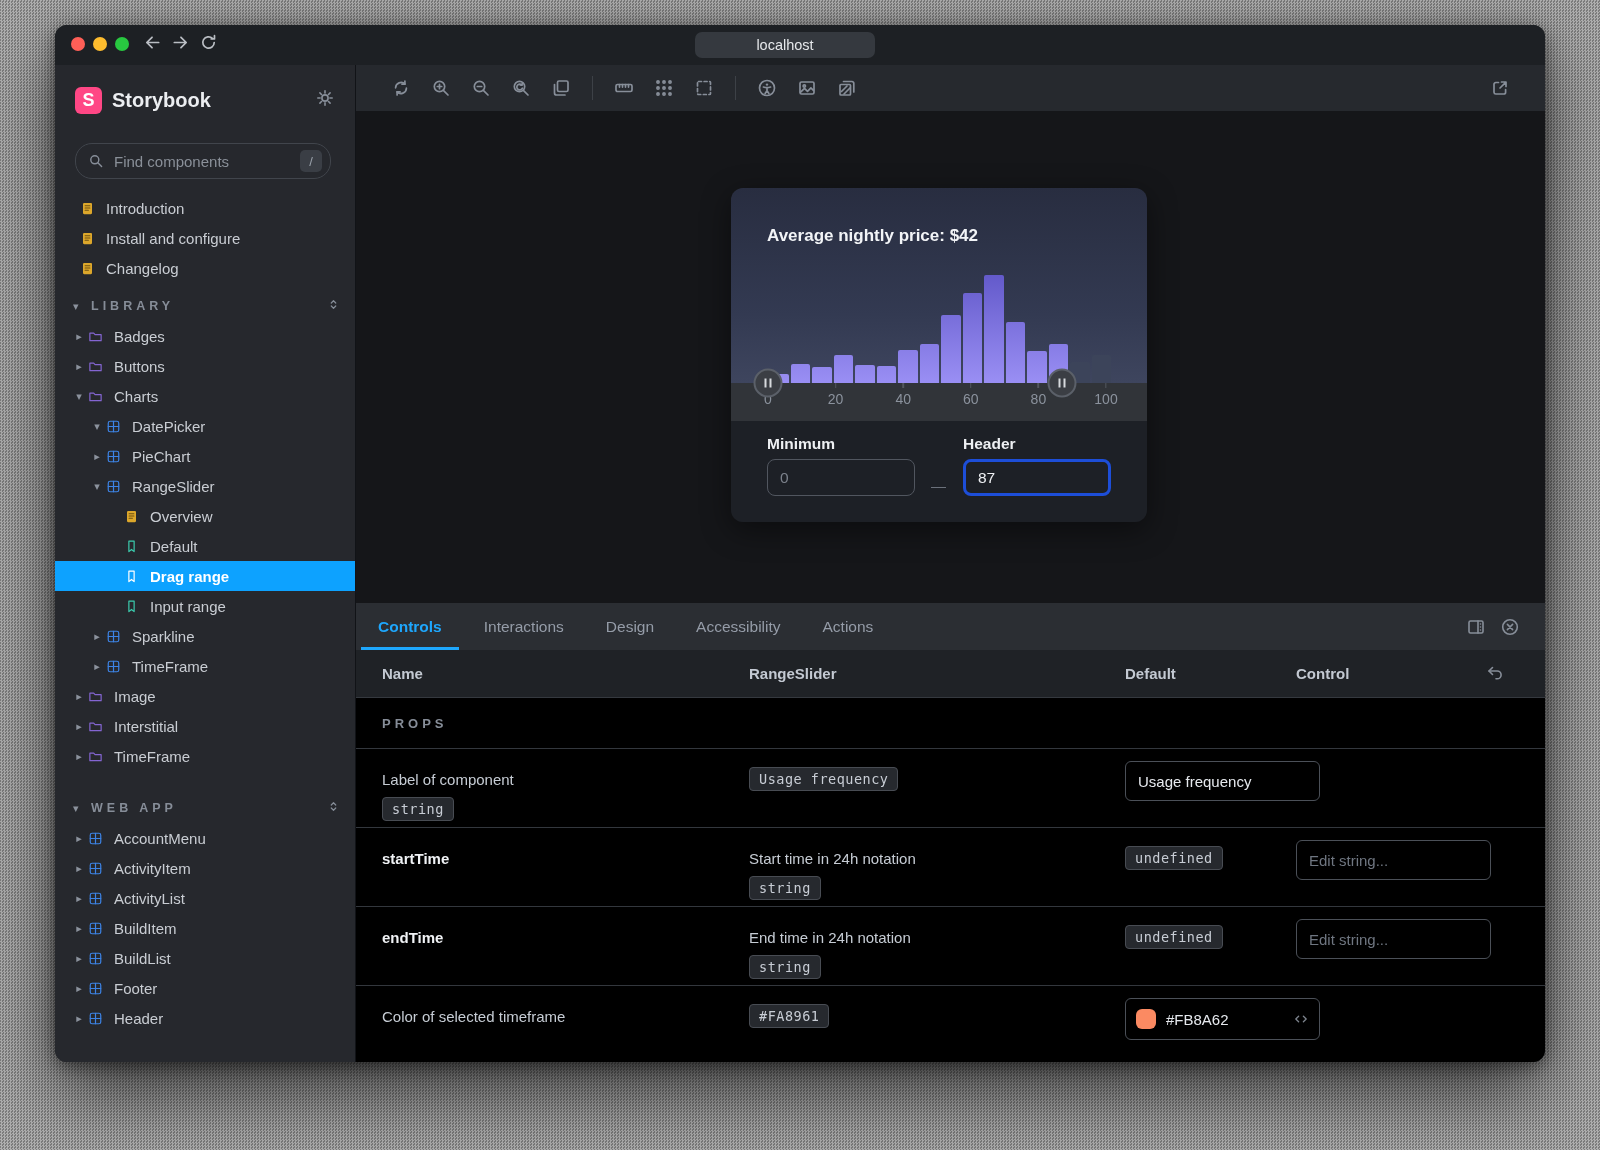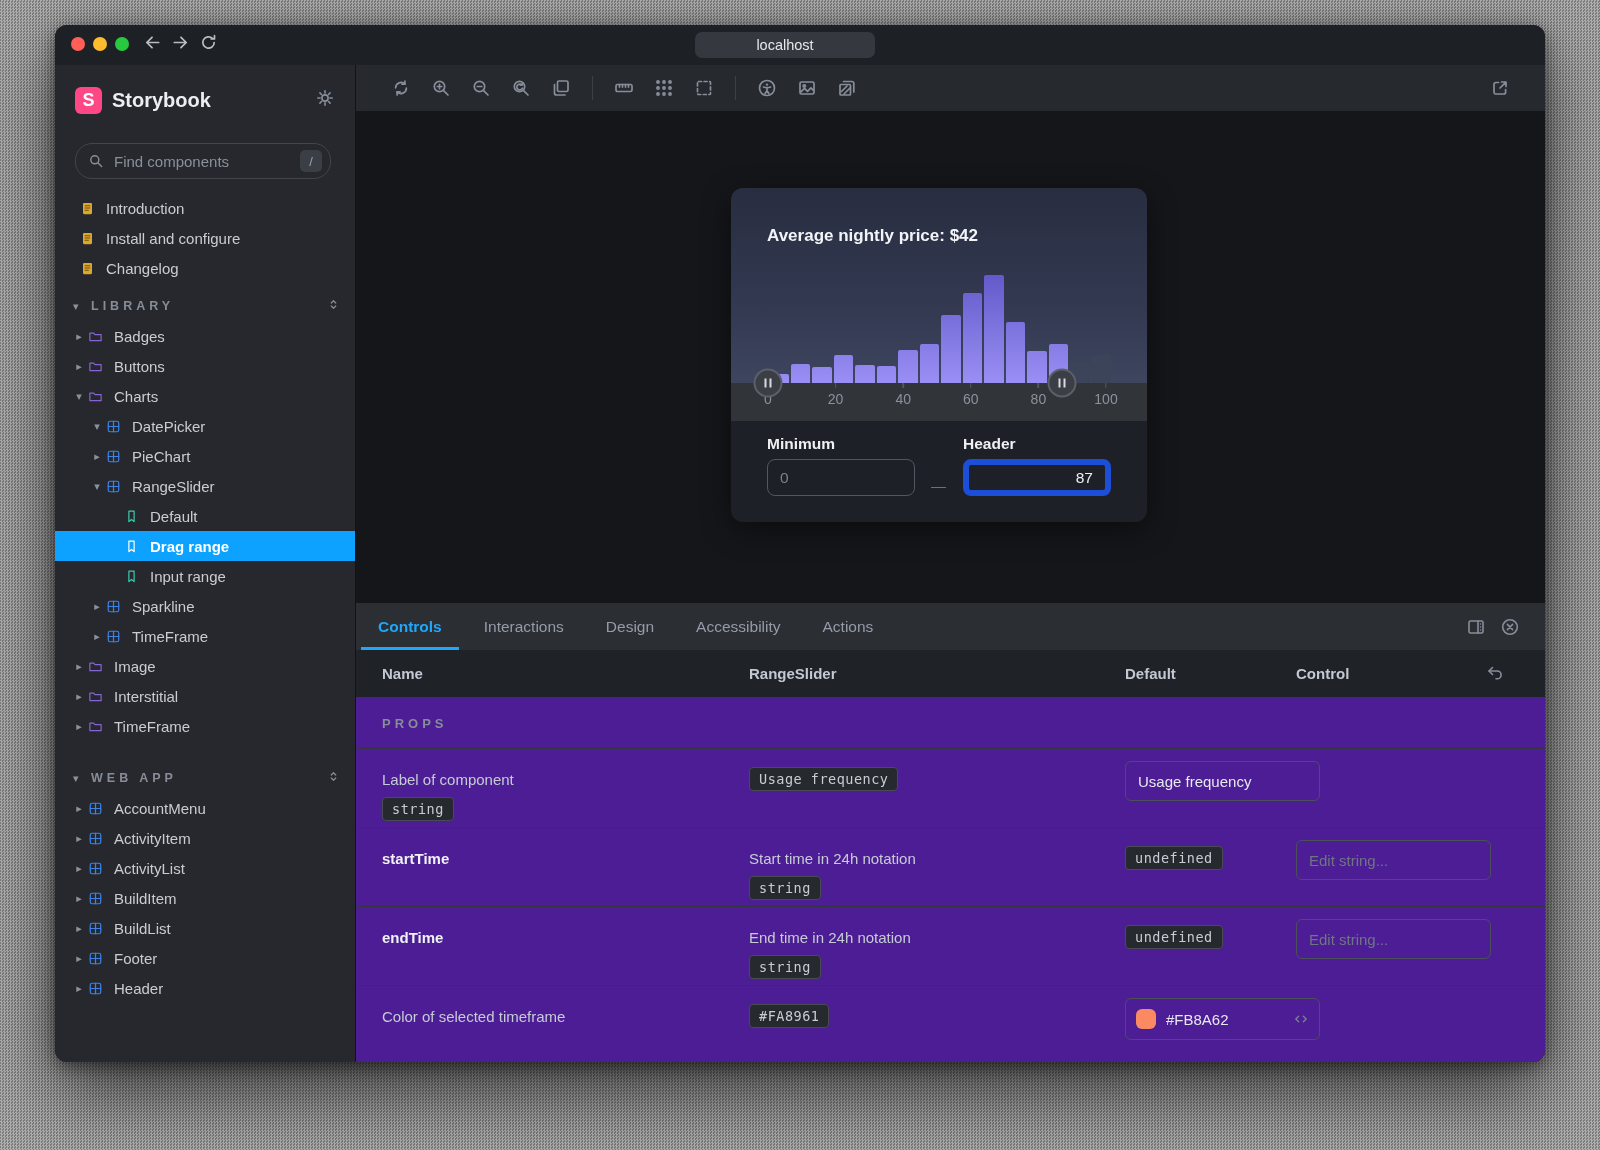--- a/index.html
+++ b/index.html
@@ -63,24 +63,24 @@
   .tick i{width:1.5px;height:5px;background:#53575e;display:block;}
   .tick span{margin-top:3px;color:#8b929d;font-size:14px;}
   .handle{position:absolute;top:0;transform:translate(-50%,-50%);width:25px;height:25px;border-radius:50%;
     background:#3b3e44;border:2px solid #5b6069;display:flex;align-items:center;justify-content:center;gap:3px;z-index:3;cursor:grab;}
   .handle i{width:2px;height:9px;background:#d7dade;display:block;}
   .cardfoot{height:101px;background:#1d2026;position:relative;}
   .flabel{position:absolute;top:14px;color:#eef0f3;font-size:15.5px;font-weight:bold;}
   .finput{position:absolute;top:38px;width:148px;height:37px;border-radius:8px;background:transparent;
     border:1.5px solid #51565f;color:#eef0f3;font-size:15.5px;padding:0 12px;outline:0;box-sizing:border-box;font-family:inherit;}
   .finput.dim{color:#7b818b;}
-  .finput.focus{border:6px solid #1d4ed8;text-align:right;}
+  .finput.focus{border:3px solid #1d4ed8;}
   .fdash{position:absolute;top:56px;left:200px;color:#6b717b;font-size:15px;}
   
-  .panel{height:459px;flex:none;display:flex;flex-direction:column;background:#4c1d95;}
+  .panel{height:459px;flex:none;display:flex;flex-direction:column;background:#000000;}
   .tabbar{height:47px;background:#2b2e33;display:flex;align-items:center;padding:0 18px 0 20px;flex:none;}
   .tab{height:47px;display:flex;align-items:center;padding:0 2px;margin-right:38px;color:#959ca8;font-size:15.5px;cursor:pointer;position:relative;}
   .tab.active{color:#1EA7FD;font-weight:bold;}
   .tab.active::after{content:"";position:absolute;left:-15px;right:-15px;bottom:0;height:3px;background:#1EA7FD;}
   .tabbar .pbtn{width:34px;height:30px;display:flex;align-items:center;justify-content:center;cursor:pointer;}
   .tabbar svg{width:20px;height:20px;stroke:#878e99;fill:none;stroke-width:1.6;stroke-linecap:round;stroke-linejoin:round;}
   .grid{display:grid;grid-template-columns:367px 376px 171px 1fr;padding-left:26px;align-items:start;}
   .thead{height:47px;background:#1f2226;border-bottom:1px solid #35393f;position:relative;flex:none;}
   .thead .grid{height:100%;align-items:center;}
   .th{color:#c3c9d2;font-size:15px;font-weight:bold;}
@@ -242,20 +242,29 @@
         <span class="ico">
             <svg viewBox="0 0 20 20" stroke="#3D84E6">
               <rect x="3" y="3" width="14" height="14" rx="2.5"></rect>
               <path d="M10 3v14M3 10h14"></path>
             </svg>
           </span>
         <span>RangeSlider</span>
       </div>
       <div class="row lv3">
         <span class="ico">
+            <svg viewBox="0 0 20 20">
+              <rect x="4" y="2.5" width="12" height="15" rx="1.5" fill="#DCA72B"></rect>
+              <path d="M6.8 6.4h6.4M6.8 9.4h6.4M6.8 12.4h4.4" stroke="#6e5110" stroke-width="1.4"></path>
+            </svg>
+          </span>
+        <span>Overview</span>
+      </div>
+      <div class="row lv3">
+        <span class="ico">
             <svg viewBox="0 0 20 20" stroke="#3BCBAD">
               <path d="M6.5 2.8h7v14l-3.5-2.9-3.5 2.9z"></path>
             </svg>
           </span>
         <span>Default</span>
       </div>
       <div class="row lv3 sel">
         <span class="ico">
             <svg viewBox="0 0 20 20" stroke="#ffffff">
               <path d="M6.5 2.8h7v14l-3.5-2.9-3.5 2.9z"></path>

